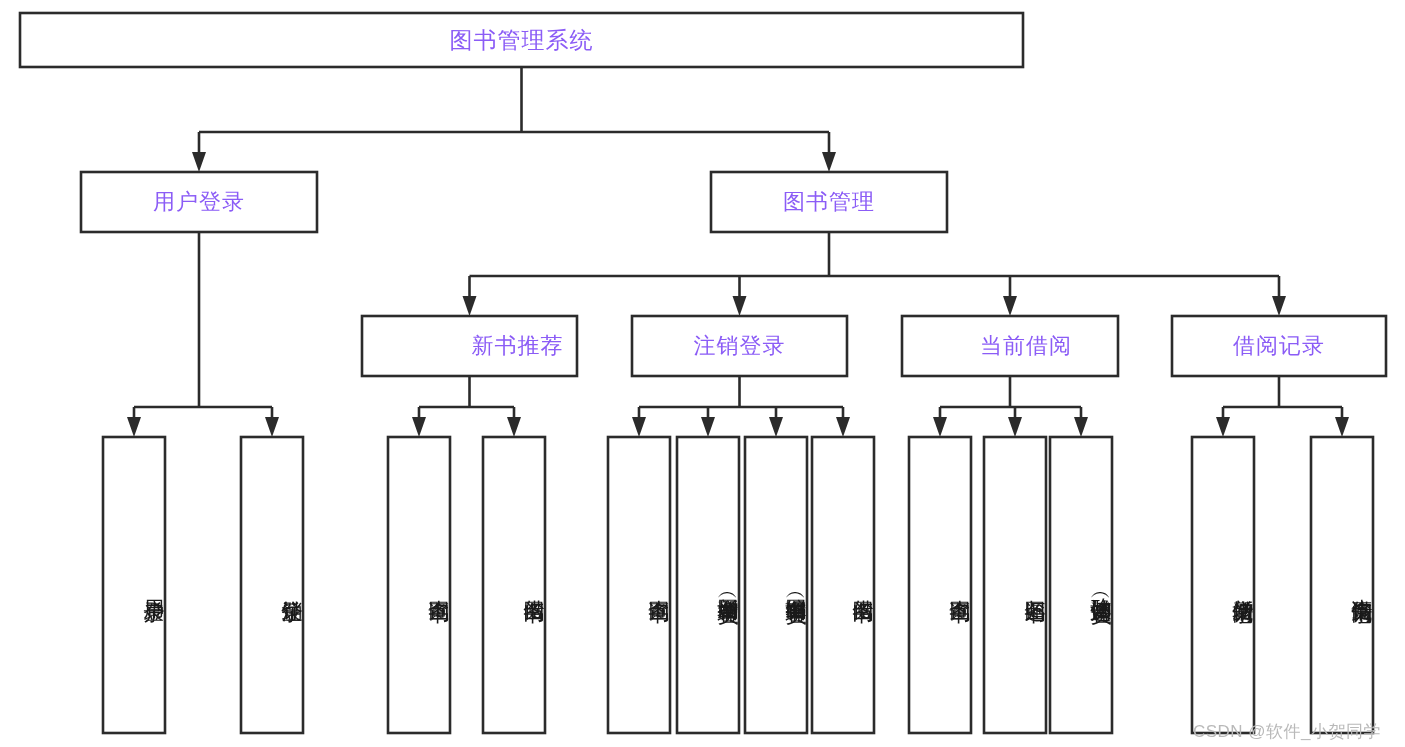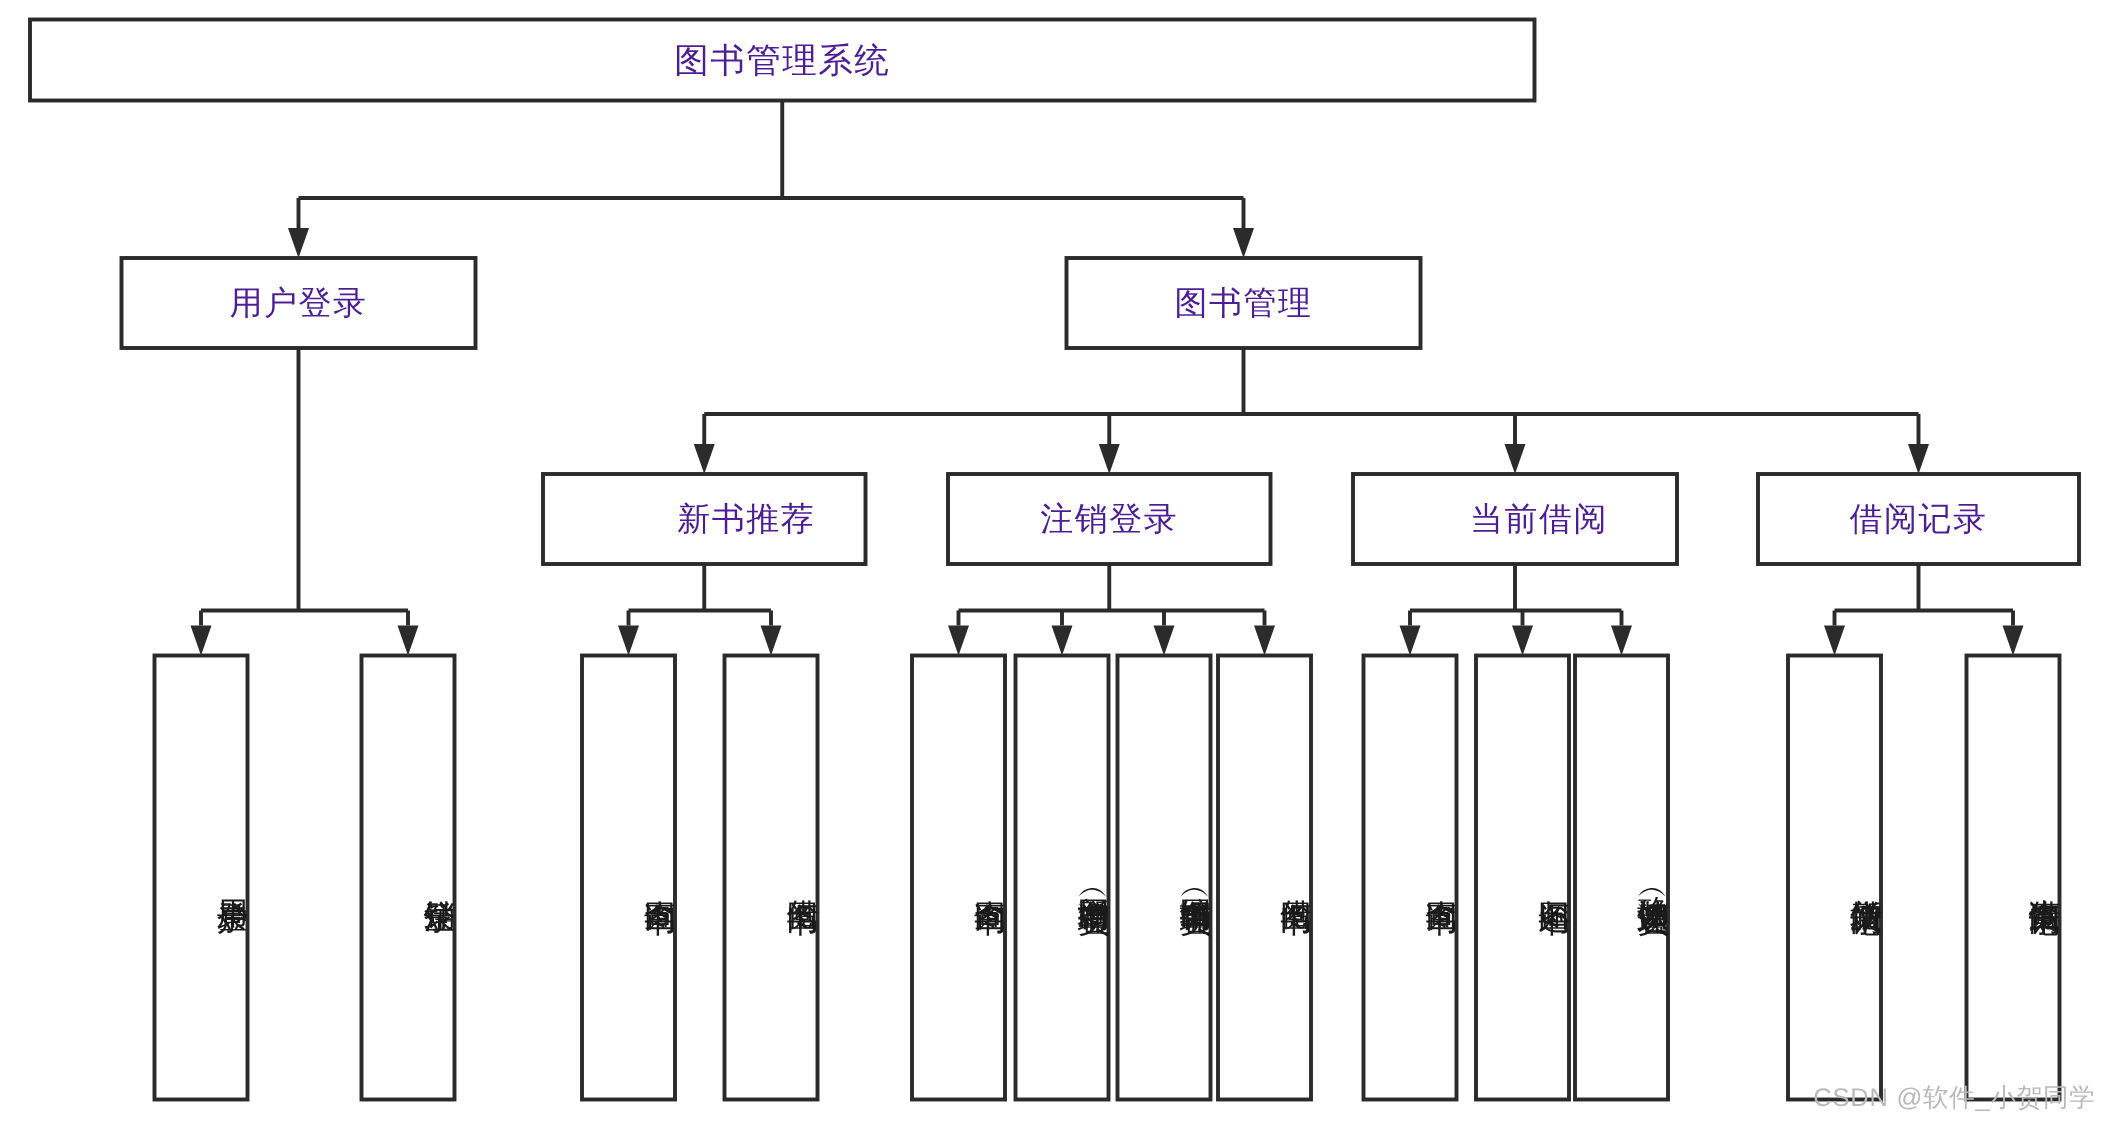--- a/index.html
+++ b/index.html
@@ -54,31 +54,31 @@
     line-height: 1;
     white-space: nowrap;
     pointer-events: none;
   }
   .htext-wrap {
     position: absolute;
     display: flex;
     align-items: center;
     justify-content: center;
     font-size: 22px;
-    color: #4c1d95;
+    color: #8b5cf6;
     letter-spacing: 1px;
     white-space: nowrap;
     pointer-events: none;
   }
   .title-text {
     font-size: 23px;
   }
   .watermark {
     position: absolute;
-    right: 8px;
+    right: 24px;
     bottom: 4px;
     font-size: 17px;
     color: #b9b9b9;
     font-family: "Liberation Sans", "DejaVu Sans", sans-serif;
     letter-spacing: 0.5px;
     white-space: nowrap;
     pointer-events: none;
   }
 </style>
 </head>
@@ -162,21 +162,21 @@
         <rect x="1050" y="437" width="62" height="296" class="node-box"></rect>
         <rect x="1192" y="437" width="62" height="296" class="node-box"></rect>
         <rect x="1311" y="437" width="62" height="296" class="node-box"></rect>
       </g>
   </svg>
 
   <div id="labels">
       <div class="htext-wrap title-text" style="left: 20px; top: 13px; width: 1003px; height: 54px;">图书管理系统</div>
       <div class="htext-wrap" style="left: 81px; top: 172px; width: 236px; height: 60px;">用户登录</div>
       <div class="htext-wrap" style="left: 711px; top: 172px; width: 236px; height: 60px;">图书管理</div>
-      <div class="htext-wrap" style="left: 342px; top: 316px; width: 215px; height: 60px; padding-left: 48px;">新书推荐</div>
+      <div class="htext-wrap" style="left: 362px; top: 316px; width: 215px; height: 60px; padding-left: 48px;">新书推荐</div>
       <div class="htext-wrap" style="left: 632px; top: 316px; width: 215px; height: 60px;">注销登录</div>
       <div class="htext-wrap" style="left: 902px; top: 316px; width: 248px; height: 60px;">当前借阅</div>
       <div class="htext-wrap" style="left: 1172px; top: 316px; width: 214px; height: 60px;">借阅记录</div>
       <div class="vtext-wrap" style="left: 103px; top: 443px; width: 62px; height: 284px;">用户登录</div>
       <div class="vtext-wrap" style="left: 241px; top: 443px; width: 62px; height: 284px;">注销登录</div>
       <div class="vtext-wrap" style="left: 388px; top: 443px; width: 62px; height: 284px;">查询图书</div>
       <div class="vtext-wrap" style="left: 483px; top: 443px; width: 62px; height: 284px;">借阅图书</div>
       <div class="vtext-wrap" style="left: 608px; top: 443px; width: 62px; height: 284px;">查询图书</div>
       <div class="vtext-wrap" style="left: 677px; top: 443px; width: 62px; height: 284px;">新增图书（管理员）</div>
       <div class="vtext-wrap" style="left: 745px; top: 443px; width: 62px; height: 284px;">编辑图书（管理员）</div>

